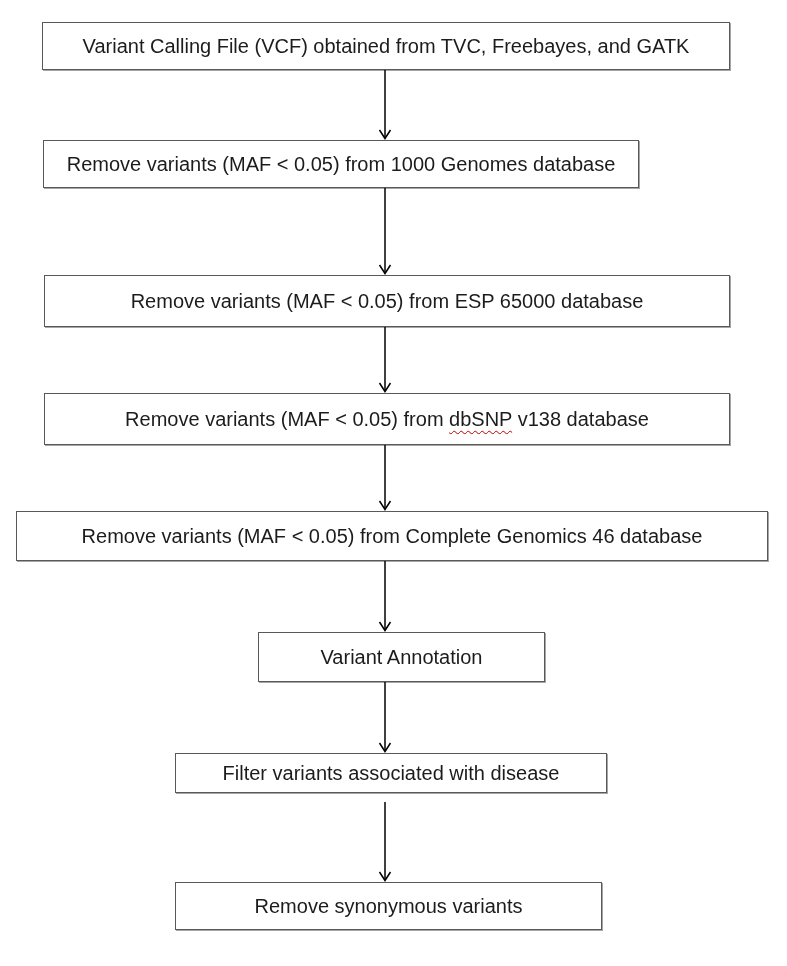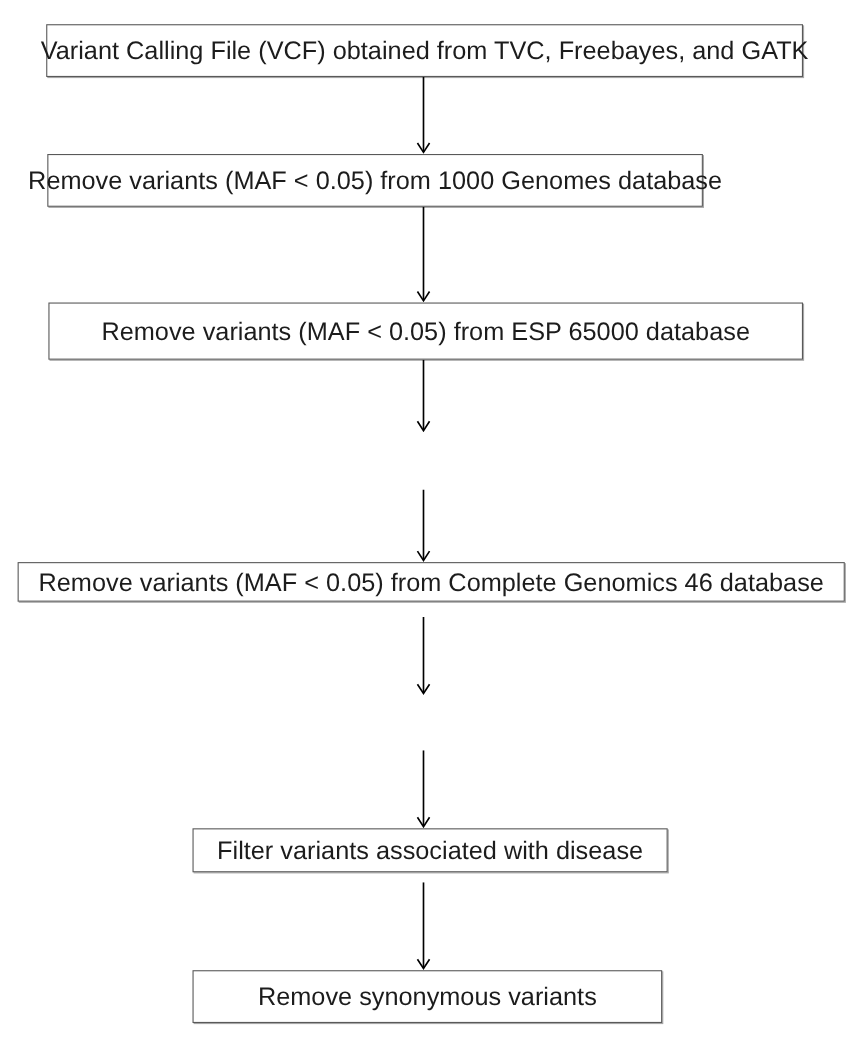--- a/index.html
+++ b/index.html
@@ -22,21 +22,21 @@
   .node {
     position: absolute;
     box-sizing: border-box;
     background: #ffffff;
     border: 1.5px solid #595959;
     box-shadow: 1px 1px 0 #a6a6a6;
     display: flex;
     align-items: center;
     justify-content: center;
     text-align: center;
-    font-size: 23px;
+    font-size: 20px;
     color: #1c1c1c;
     white-space: nowrap;
   }
   .node span { display: inline; }
   .misspelled {
     text-decoration: underline;
     text-decoration-style: wavy;
     text-decoration-color: #c00000;
     text-decoration-thickness: 1px;
     text-underline-offset: 4px;
@@ -44,21 +44,21 @@
   .arrow {
     position: absolute;
     left: 377px;
     display: block;
   }
   
   .n1 { left: 42px;  top: 22px;  width: 688px; height: 48px; }
   .n2 { left: 43px;  top: 140px; width: 596px; height: 48px; }
   .n3 { left: 44px;  top: 275px; width: 686px; height: 52px; align-items: center; }
   .n4 { left: 44px;  top: 393px; width: 686px; height: 52px; }
-  .n5 { left: 16px;  top: 511px; width: 752px; height: 36px; }
+  .n5 { left: 16px;  top: 511px; width: 752px; height: 50px; }
   .n6 { left: 258px; top: 632px; width: 287px; height: 50px; }
   .n7 { left: 175px; top: 753px; width: 432px; height: 40px; }
   .n8 { left: 175px; top: 882px; width: 427px; height: 48px; }
   .a1 { top: 70px; }
   .a2 { top: 188px; }
   .a3 { top: 327px; }
   .a4 { top: 445px; }
   .a5 { top: 561px; }
   .a6 { top: 682px; }
   .a7 { top: 802px; }
@@ -88,35 +88,41 @@
 
   <div class="node n3">
     <span>Remove variants (MAF &lt; 0.05) from ESP 65000 database</span>
   </div>
 
   <svg class="arrow a3" width="16" height="66" viewBox="0 0 16 66">
     <line x1="8" y1="0" x2="8" y2="64" stroke="#000000" stroke-width="1.5"></line>
     <polyline points="2.5,56 8,64.5 13.5,56" fill="none" stroke="#000000" stroke-width="1.5"></polyline>
   </svg>
 
+  <div class="node n4">
+    <span><span>Remove variants (MAF &lt; 0.05) from </span><span class="misspelled">dbSNP</span><span> v138 database</span></span>
+  </div>
 
   <svg class="arrow a4" width="16" height="66" viewBox="0 0 16 66">
     <line x1="8" y1="0" x2="8" y2="64" stroke="#000000" stroke-width="1.5"></line>
     <polyline points="2.5,56 8,64.5 13.5,56" fill="none" stroke="#000000" stroke-width="1.5"></polyline>
   </svg>
 
   <div class="node n5">
     <span>Remove variants (MAF &lt; 0.05) from Complete Genomics 46 database</span>
   </div>
 
   <svg class="arrow a5" width="16" height="71" viewBox="0 0 16 71">
     <line x1="8" y1="0" x2="8" y2="69" stroke="#000000" stroke-width="1.5"></line>
     <polyline points="2.5,61 8,69.5 13.5,61" fill="none" stroke="#000000" stroke-width="1.5"></polyline>
   </svg>
 
+  <div class="node n6">
+    <span>Variant Annotation</span>
+  </div>
 
   <svg class="arrow a6" width="16" height="71" viewBox="0 0 16 71">
     <line x1="8" y1="0" x2="8" y2="69" stroke="#000000" stroke-width="1.5"></line>
     <polyline points="2.5,61 8,69.5 13.5,61" fill="none" stroke="#000000" stroke-width="1.5"></polyline>
   </svg>
 
   <div class="node n7">
     <span>Filter variants associated with disease</span>
   </div>
 

